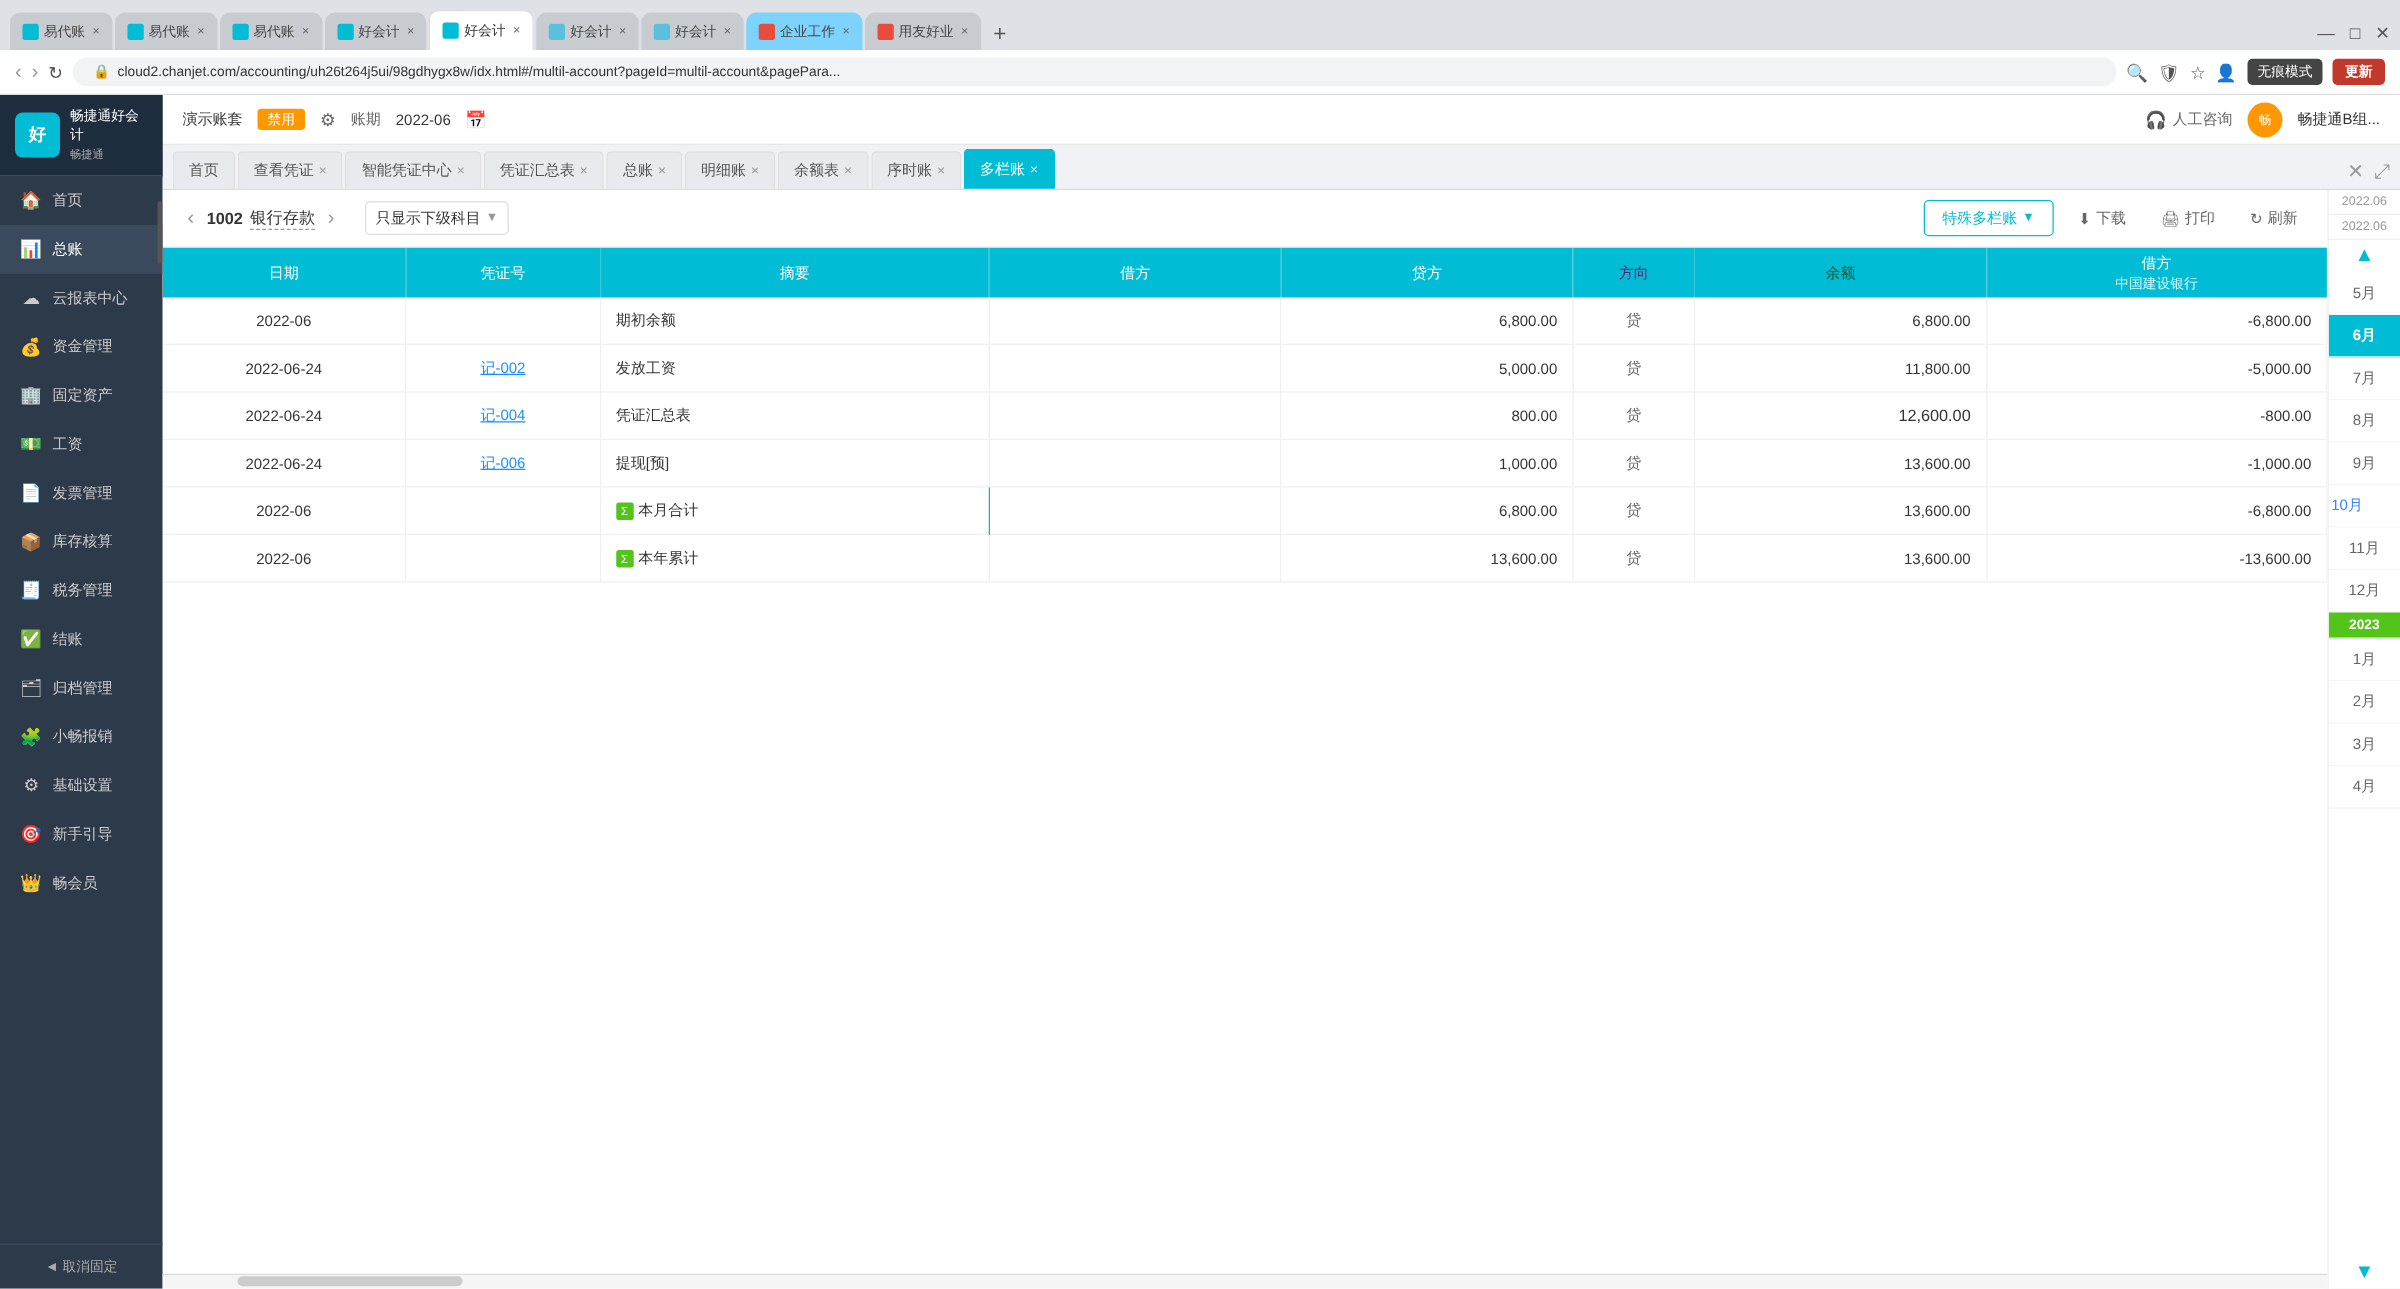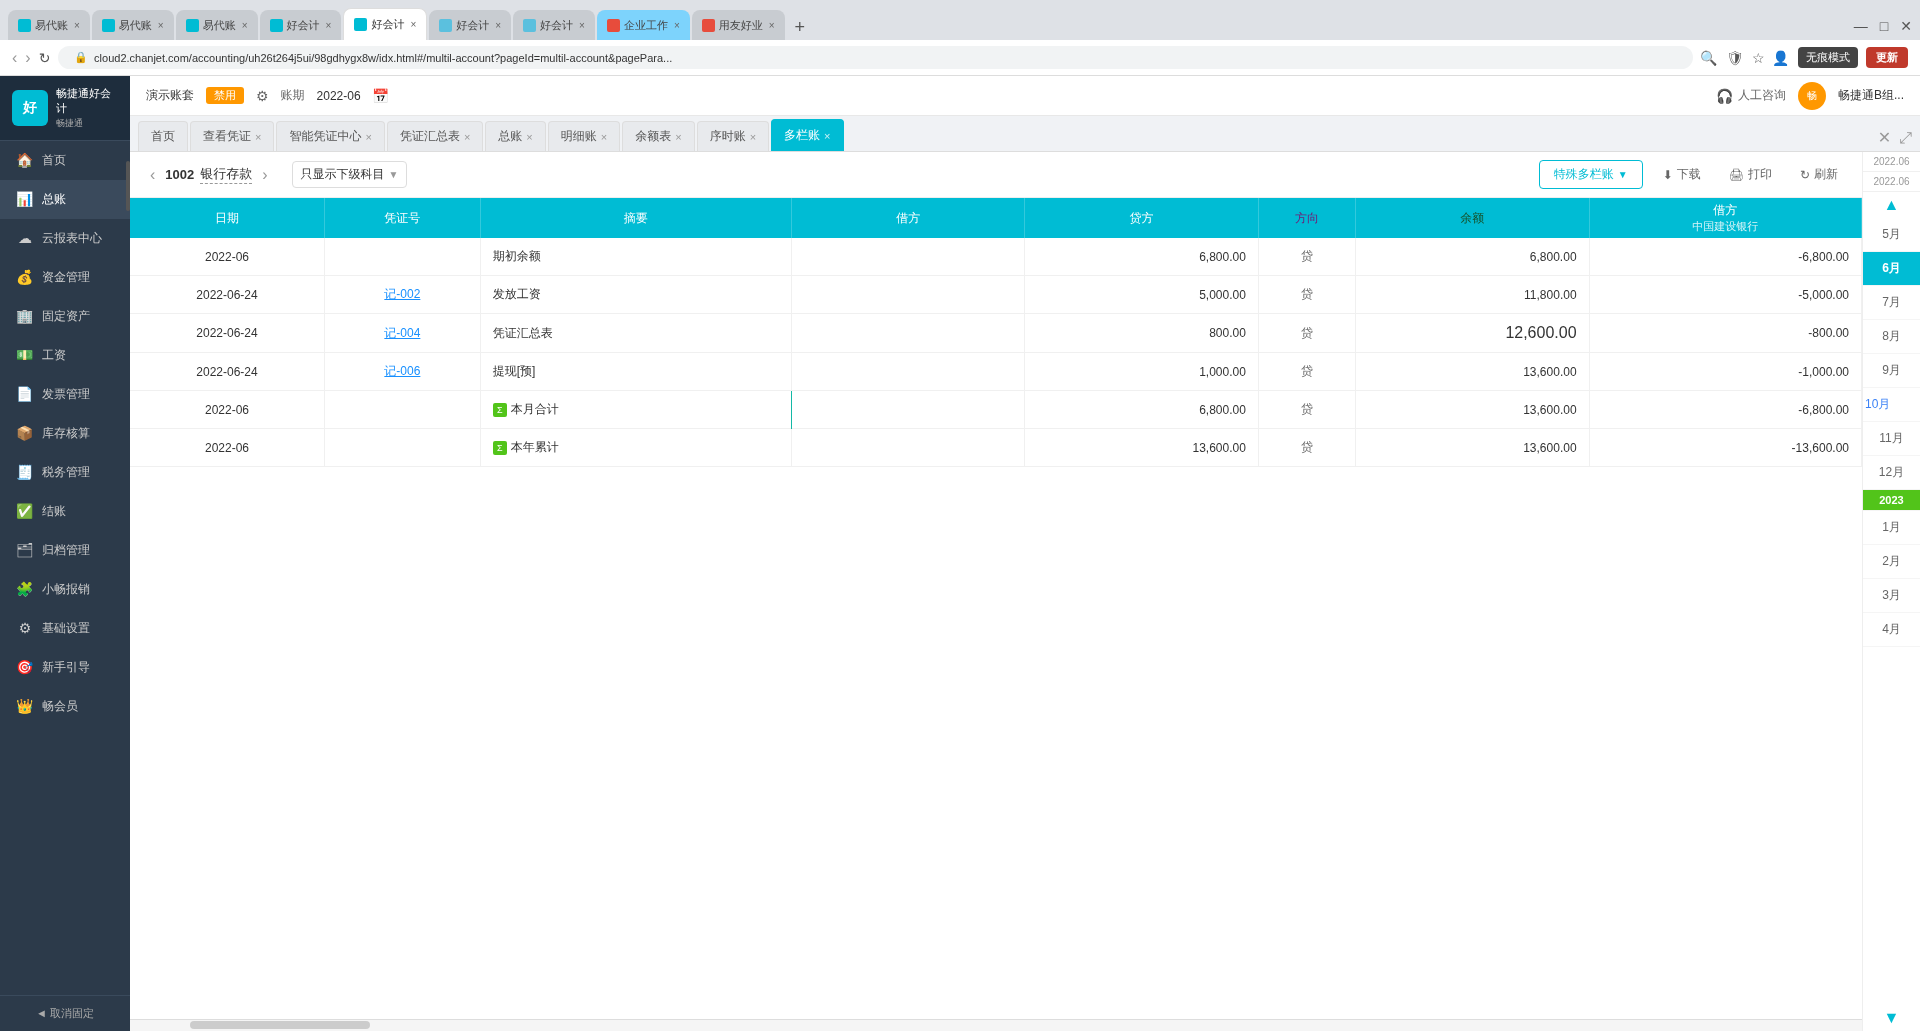--- a/index.html
+++ b/index.html
@@ -303,21 +303,21 @@
                 <td style="padding:10px 12px;font-size:12px;color:#333;text-align:right;">-5,000.00</td>
               </tr>
 
               <tr style="border-bottom:1px solid #f0f0f0;">
                 <td style="padding:10px 12px;font-size:12px;color:#333;text-align:center;border-right:1px solid #f0f0f0;">2022-06-24</td>
                 <td style="padding:10px 12px;font-size:12px;color:#1890ff;text-align:center;border-right:1px solid #f0f0f0;cursor:pointer;text-decoration:underline;">记-004</td>
                 <td style="padding:10px 12px;font-size:12px;color:#333;text-align:left;border-right:1px solid #f0f0f0;">凭证汇总表</td>
                 <td style="padding:10px 12px;font-size:12px;color:#333;text-align:right;border-right:1px solid #f0f0f0;"></td>
                 <td style="padding:10px 12px;font-size:12px;color:#333;text-align:right;border-right:1px solid #f0f0f0;">800.00</td>
                 <td style="padding:10px 12px;font-size:12px;color:#666;text-align:center;border-right:1px solid #f0f0f0;">贷</td>
-                <td style="padding:10px 12px;font-size:16px;color:#333;text-align:right;border-right:1px solid #f0f0f0;">12,600.00</td>
+                <td style="padding:10px 12px;font-size:13px;color:#333;text-align:right;border-right:1px solid #f0f0f0;">12,600.00</td>
                 <td style="padding:10px 12px;font-size:12px;color:#333;text-align:right;">-800.00</td>
               </tr>
 
               <tr style="border-bottom:1px solid #f0f0f0;">
                 <td style="padding:10px 12px;font-size:12px;color:#333;text-align:center;border-right:1px solid #f0f0f0;">2022-06-24</td>
                 <td style="padding:10px 12px;font-size:12px;color:#1890ff;text-align:center;border-right:1px solid #f0f0f0;cursor:pointer;text-decoration:underline;">记-006</td>
                 <td style="padding:10px 12px;font-size:12px;color:#333;text-align:left;border-right:1px solid #f0f0f0;">提现[预]</td>
                 <td style="padding:10px 12px;font-size:12px;color:#333;text-align:right;border-right:1px solid #f0f0f0;"></td>
                 <td style="padding:10px 12px;font-size:12px;color:#333;text-align:right;border-right:1px solid #f0f0f0;">1,000.00</td>
                 <td style="padding:10px 12px;font-size:12px;color:#666;text-align:center;border-right:1px solid #f0f0f0;">贷</td>

